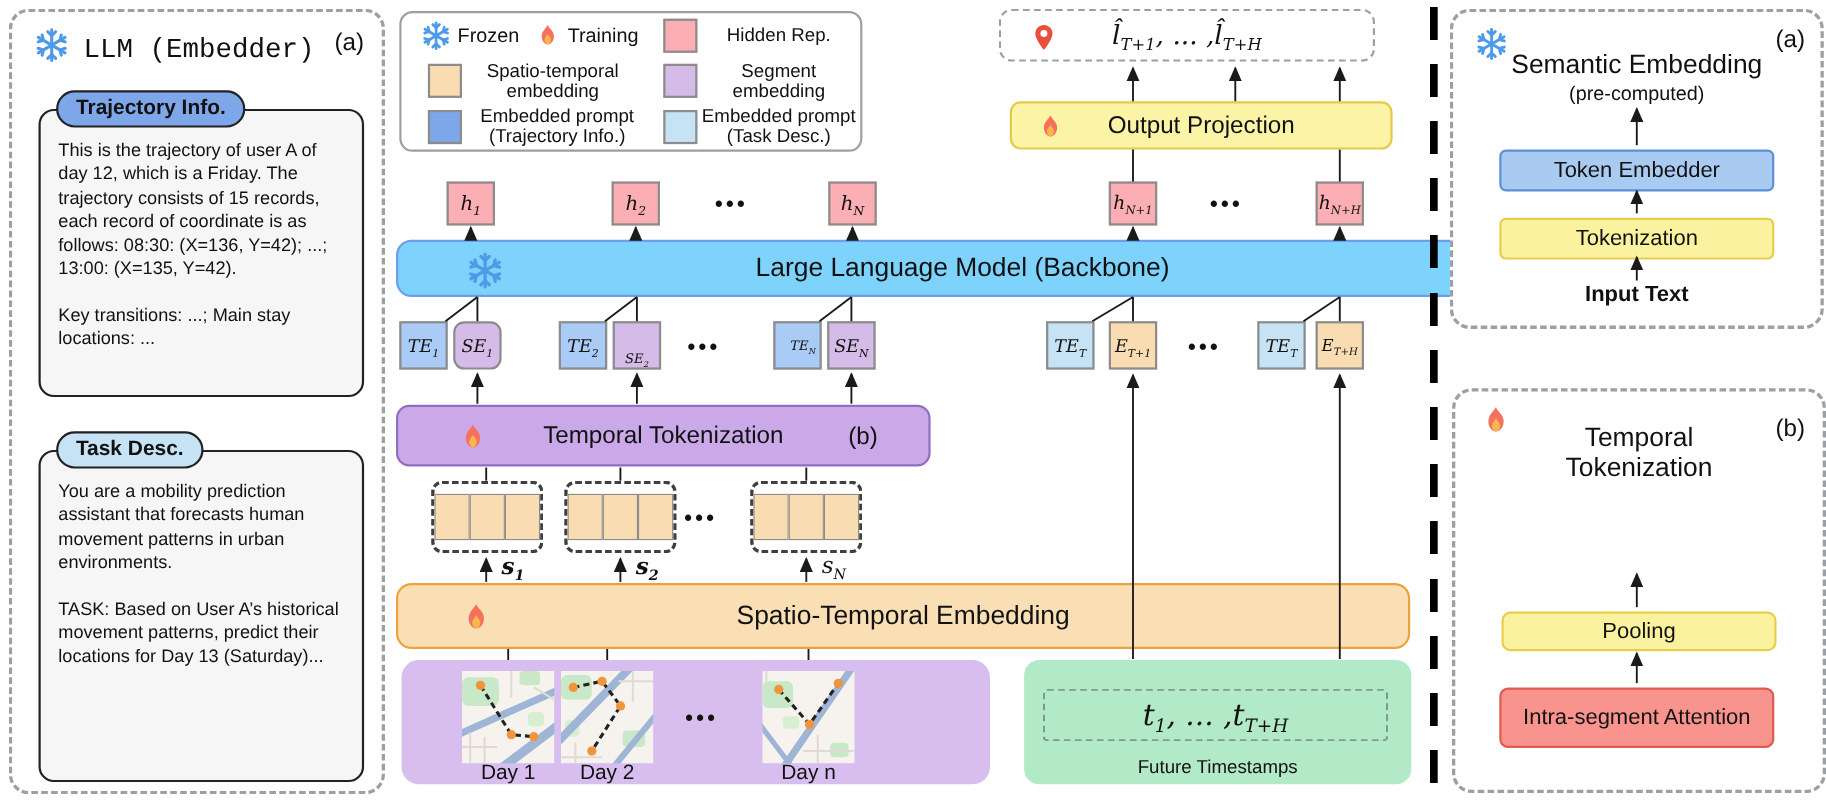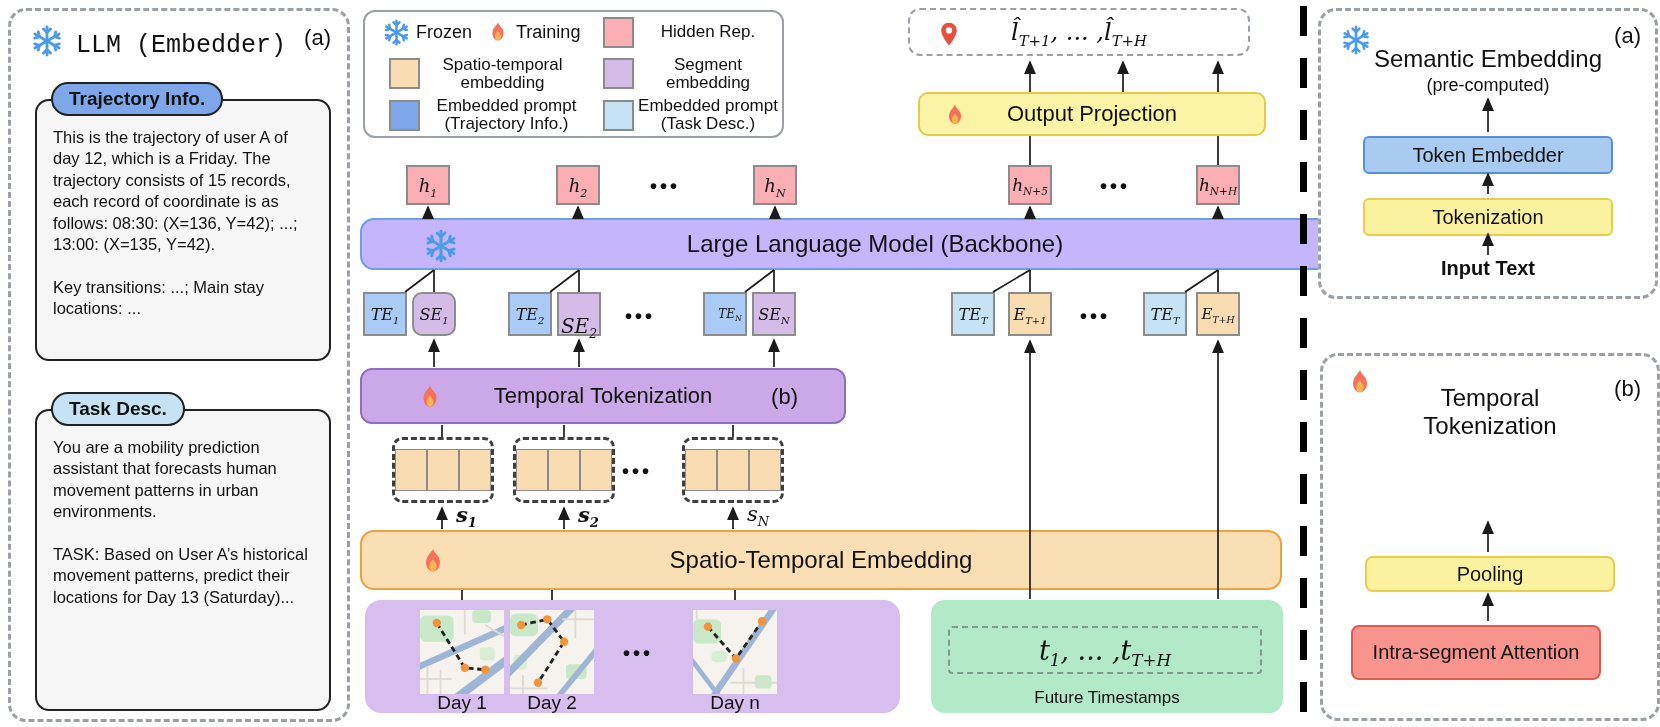--- a/index.html
+++ b/index.html
@@ -160,28 +160,28 @@
       <span class="math" style="font-size:18px;"><span>h</span><sub>1</sub></span>
     </div>
   <div class="abs box sq" style="left:556px;top:165px;width:44px;height:40px;background:#FBAFB4;">
       <span class="math" style="font-size:18px;"><span>h</span><sub>2</sub></span>
     </div>
   <div class="abs dots" style="left:650px;top:175px;">•••</div>
   <div class="abs box sq" style="left:753px;top:165px;width:44px;height:40px;background:#FBAFB4;">
       <span class="math" style="font-size:18px;"><span>h</span><sub>N</sub></span>
     </div>
   <div class="abs box sq" style="left:1008px;top:165px;width:44px;height:40px;background:#FBAFB4;">
-      <span class="math" style="font-size:17px;"><span>h</span><sub>N+5</sub></span>
+      <span class="math" style="font-size:17px;"><span>h</span><sub>N+1</sub></span>
     </div>
   <div class="abs dots" style="left:1100px;top:175px;">•••</div>
   <div class="abs box sq" style="left:1196px;top:165px;width:44px;height:40px;background:#FBAFB4;">
       <span class="math" style="font-size:17px;"><span>h</span><sub>N+H</sub></span>
     </div>
 
-  <div class="abs box" style="left:360px;top:218px;width:1030px;height:52px;background:#c4b5fd;border:2.5px solid #6D9EEB;border-radius:14px;font-size:24px;justify-content:center;">
+  <div class="abs box" style="left:360px;top:218px;width:1030px;height:52px;background:#7dd3fc;border:2.5px solid #6D9EEB;border-radius:14px;font-size:24px;justify-content:center;">
     <svg class="abs" style="left:62px;top:9px;" width="34" height="34" viewBox="0 0 24 24">
       <g stroke="#4D9BE8" stroke-width="2.1" stroke-linecap="round" fill="none">
         <g>
             <line x1="12" y1="1.5" x2="12" y2="22.5"></line>
             <line x1="12" y1="5.5" x2="9.3" y2="2.9"></line>
             <line x1="12" y1="5.5" x2="14.7" y2="2.9"></line>
             <line x1="12" y1="18.5" x2="9.3" y2="21.1"></line>
             <line x1="12" y1="18.5" x2="14.7" y2="21.1"></line>
           </g>
         <g transform="rotate(60 12 12)">
@@ -206,21 +206,21 @@
   <div class="abs box sq" style="left:363px;top:292px;width:44px;height:44px;background:#A9CBF5;">
       <span class="math" style="font-size:16px;"><span>TE</span><sub>1</sub></span>
     </div>
   <div class="abs box sq" style="left:412px;top:292px;width:44px;height:44px;background:#D5BCE8;border-radius:10px;">
       <span class="math" style="font-size:16px;"><span>SE</span><sub>1</sub></span>
     </div>
   <div class="abs box sq" style="left:508px;top:292px;width:44px;height:44px;background:#A9CBF5;">
       <span class="math" style="font-size:16px;"><span>TE</span><sub>2</sub></span>
     </div>
   <div class="abs box sq" style="left:557px;top:292px;width:44px;height:44px;background:#D5BCE8;">
-      <span class="math" style="font-size:20px;margin-top:24px;"><span>SE</span><sub>2</sub></span>
+      <span class="math" style="font-size:12px;margin-top:24px;"><span>SE</span><sub>2</sub></span>
     </div>
   <div class="abs dots" style="left:625px;top:305px;">•••</div>
   <div class="abs box sq" style="left:703px;top:292px;width:44px;height:44px;background:#A9CBF5;">
       <span class="math" style="font-size:12px;margin-left:10px;"><span>TE</span><sub>N</sub></span>
     </div>
   <div class="abs box sq" style="left:752px;top:292px;width:44px;height:44px;background:#D5BCE8;">
       <span class="math" style="font-size:16px;"><span>SE</span><sub>N</sub></span>
     </div>
   <div class="abs box sq" style="left:951px;top:292px;width:44px;height:44px;background:#C5E3F4;">
       <span class="math" style="font-size:16px;"><span>TE</span><sub>T</sub></span>
@@ -390,21 +390,21 @@
   </div>
 
   <div class="abs dash-panel" style="left:1320px;top:353px;width:334px;height:362px;">
     <svg class="abs" style="left:22px;top:12px;" width="30" height="30" viewBox="0 0 24 24">
       <path d="M12 1.6c1 3.5 5 5 5.5 9.5.5 4.6-2.3 8.3-5.5 8.3s-6-3.7-5.5-8.3c.3-2.8 1.8-4.3 3-6 .9-1.2 1.9-2.2 2.5-3.5z" fill="#F4715C"></path>
       <path d="M12 9.8c.8 1.8 2.7 2.7 2.9 5.1.2 2.4-1.3 4.3-2.9 4.3s-3.1-1.9-2.9-4.3c.1-1.5.9-2.4 1.5-3.3.5-.7 1.1-1.2 1.4-1.8z" fill="#F9B64E"></path>
     </svg>
     <div class="abs tag" style="right:16px;top:20px;">(b)</div>
     <div class="abs panel-title" style="left:87px;top:28px;width:160px;font-size:24px;line-height:1.18;">Temporal Tokenization</div>
     <div class="abs box" style="left:42px;top:200px;width:250px;height:36px;background:#FBF2A0;border:2.5px solid #E8CE4D;border-radius:8px;font-size:20px;">Pooling</div>
-    <div class="abs box" style="left:28px;top:269px;width:250px;height:55px;background:#F8938D;border:2.5px solid #E05A52;border-radius:8px;font-size:20px;line-height:1.15;">Intra-segment Attention</div>
+    <div class="abs box" style="left:40px;top:269px;width:250px;height:55px;background:#F8938D;border:2.5px solid #E05A52;border-radius:8px;font-size:20px;line-height:1.15;">Intra-segment Attention</div>
   </div>
 
   <svg class="arrow-layer" width="1660" height="727" viewBox="0 0 1660 727">
     <defs>
       <marker id="arr" markerWidth="10" markerHeight="10" refX="7" refY="3.5" orient="auto">
         <path d="M0,0 L8,3.5 L0,7 z" fill="#1a1a1a"></path>
       </marker>
     </defs>
     <g stroke="#1a1a1a" stroke-width="1.7" fill="none">
 

